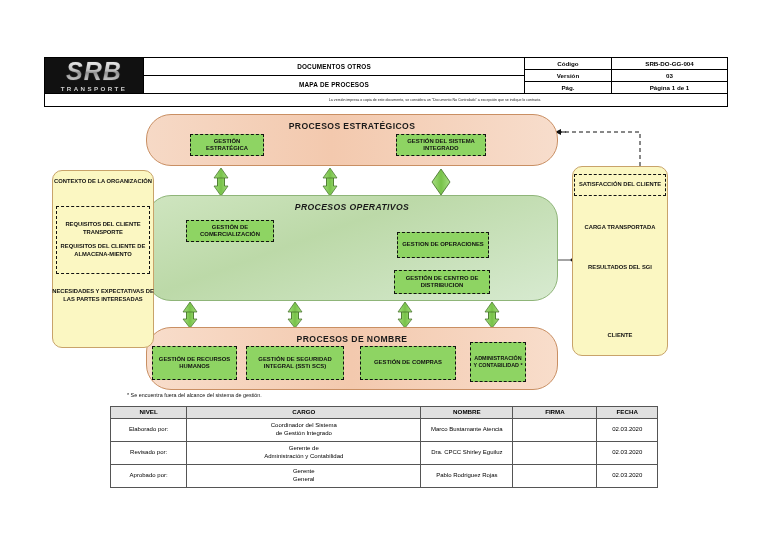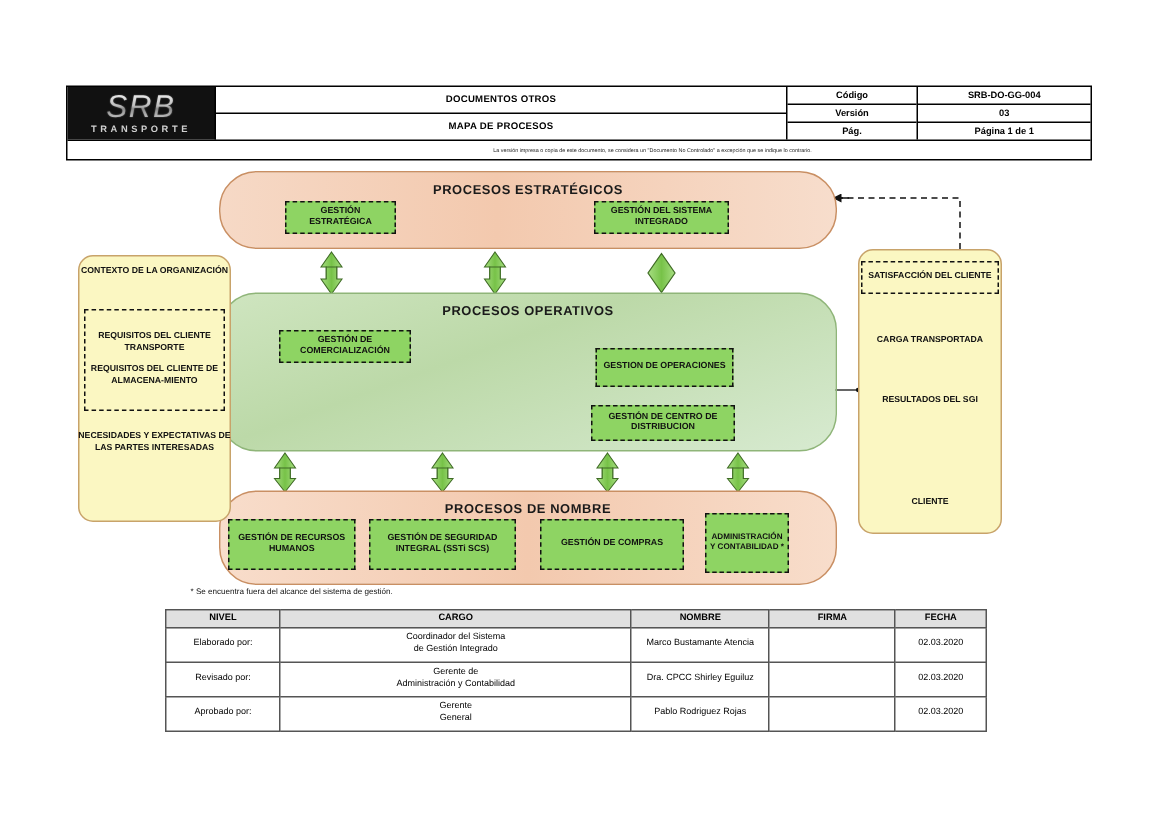--- a/index.html
+++ b/index.html
@@ -20,21 +20,21 @@
     display:flex;flex-direction:column;
   }
   .hdr-top{display:flex;flex:1;min-height:0;}
   .hdr-logo{
     width:98px;background:#111;position:relative;overflow:hidden;
     border-right:1px solid #000;display:flex;align-items:center;justify-content:center;
     flex-direction:column;
   }
   .logo-mark{
     font-family:"Liberation Sans", sans-serif;
-    font-weight:normal;font-size:21px;letter-spacing:1px;line-height:1;
+    font-weight:bold;font-size:25px;letter-spacing:1px;line-height:1;
     color:#d8d8d8;
     background:linear-gradient(180deg,#f2f2f2 0%,#9a9a9a 45%,#4a4a4a 55%,#d0d0d0 100%);
     -webkit-background-clip:text;background-clip:text;-webkit-text-fill-color:transparent;
     text-shadow:0 0 1px rgba(255,255,255,.4);
     font-style:italic;
   }
   .logo-sub{
     font-size:6.2px;letter-spacing:2.4px;color:#cfcfcf;font-weight:bold;margin-top:1px;
   }
   .hdr-mid{
@@ -71,20 +71,21 @@
   }
   .band-strat{
     left:146px;top:6px;width:412px;height:52px;
     background:linear-gradient(90deg,#f6d9c6 0%,#f3c9ae 45%,#f7ddcc 100%);
     border:1px solid #c98f63;
   }
   .band-oper{
     left:146px;top:87px;width:412px;height:106px;
     background:linear-gradient(160deg,#cfe5c0 0%,#bcd9a8 40%,#d7ead0 100%);
     border:1px solid #8fb579;
+    font-style:italic;
   }
   .band-apoyo{
     left:146px;top:219px;width:412px;height:63px;
     background:linear-gradient(90deg,#f8ddcb 0%,#f3c9ae 50%,#f8ddcb 100%);
     border:1px solid #c98f63;
   }
 
   .pbox{
     position:absolute;box-sizing:border-box;
     background:#8ed463;border:1.6px dashed #111;

